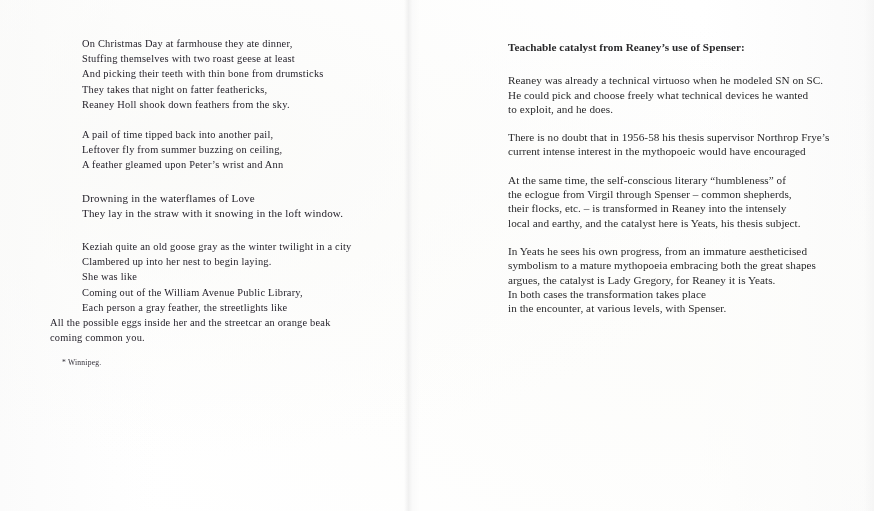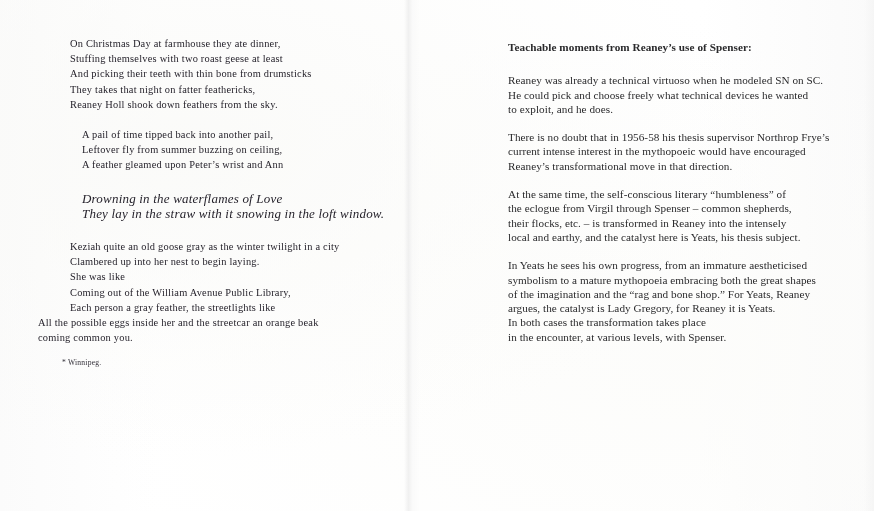--- a/index.html
+++ b/index.html
@@ -84,30 +84,30 @@
     letter-spacing: 0.22px;
   }
   .stanza {
     margin: 0 0 15px 0;
   }
   .stanza:last-child { margin-bottom: 0; }
   .pline {
     white-space: nowrap;
     padding-left: 70px;
     color: #26232c;
+    margin-left: 12px;
   }
   .pline.hang {
     padding-left: 38px;
   }
   .stanza.italic .pline {
-    font-style: italic;
-    font-size: 13px;
+    font-size: 11px;
     letter-spacing: 0.2px;
   }
-  .stanza.gap-big { margin-bottom: 18px; padding-left: 12px; }
+  .stanza.gap-big { margin-bottom: 18px; }
 
   .footnote {
     position: absolute;
     left: 62px;
     top: 358px;
     font-family: "Liberation Serif", "DejaVu Serif", serif;
     font-size: 7.6px;
     letter-spacing: 0.2px;
     color: #34313a;
     white-space: nowrap;
@@ -178,45 +178,43 @@
       <div class="pline">Coming out of the William Avenue Public Library,</div>
       <div class="pline">Each person a gray feather, the streetlights like</div>
       <div class="pline hang">All the possible eggs inside her and the streetcar an orange beak</div>
       <div class="pline hang">coming common you.</div>
     </div>
   </div>
 
   <div class="footnote">* Winnipeg.</div>
 
   <div class="notes">
-    <div class="notes-heading">Teachable moments from Reaney’s use of Spenser:</div>
+    <div class="notes-heading">Teachable catalyst from Reaney’s use of Spenser:</div>
 
     <div class="npara">
       <div class="nline">Reaney was already a technical virtuoso when he modeled SN on SC.</div>
       <div class="nline">He could pick and choose freely what technical devices he wanted</div>
       <div class="nline">to exploit, and he does.</div>
     </div>
 
 
     <div class="npara">
       <div class="nline">There is no doubt that in 1956-58 his thesis supervisor Northrop Frye’s</div>
       <div class="nline">current intense interest in the mythopoeic would have encouraged</div>
-      <div class="nline">Reaney’s transformational move in that direction.</div>
     </div>
 
     <div class="npara">
       <div class="nline">At the same time, the self-conscious literary “humbleness” of</div>
       <div class="nline">the eclogue from Virgil through Spenser – common shepherds,</div>
       <div class="nline">their flocks, etc. – is transformed in Reaney into the intensely</div>
       <div class="nline">local and earthy, and the catalyst here is Yeats, his thesis subject.</div>
     </div>
 
     <div class="npara">
       <div class="nline">In Yeats he sees his own progress, from an immature aestheticised</div>
       <div class="nline">symbolism to a mature mythopoeia embracing both the great shapes</div>
-      <div class="nline">of the imagination and the “rag and bone shop.” For Yeats, Reaney</div>
       <div class="nline">argues, the catalyst is Lady Gregory, for Reaney it is Yeats.</div>
       <div class="nline">In both cases the transformation takes place</div>
       <div class="nline">in the encounter, at various levels, with Spenser.</div>
     </div>
   </div>
 
 </div>
 
 </body></html>

